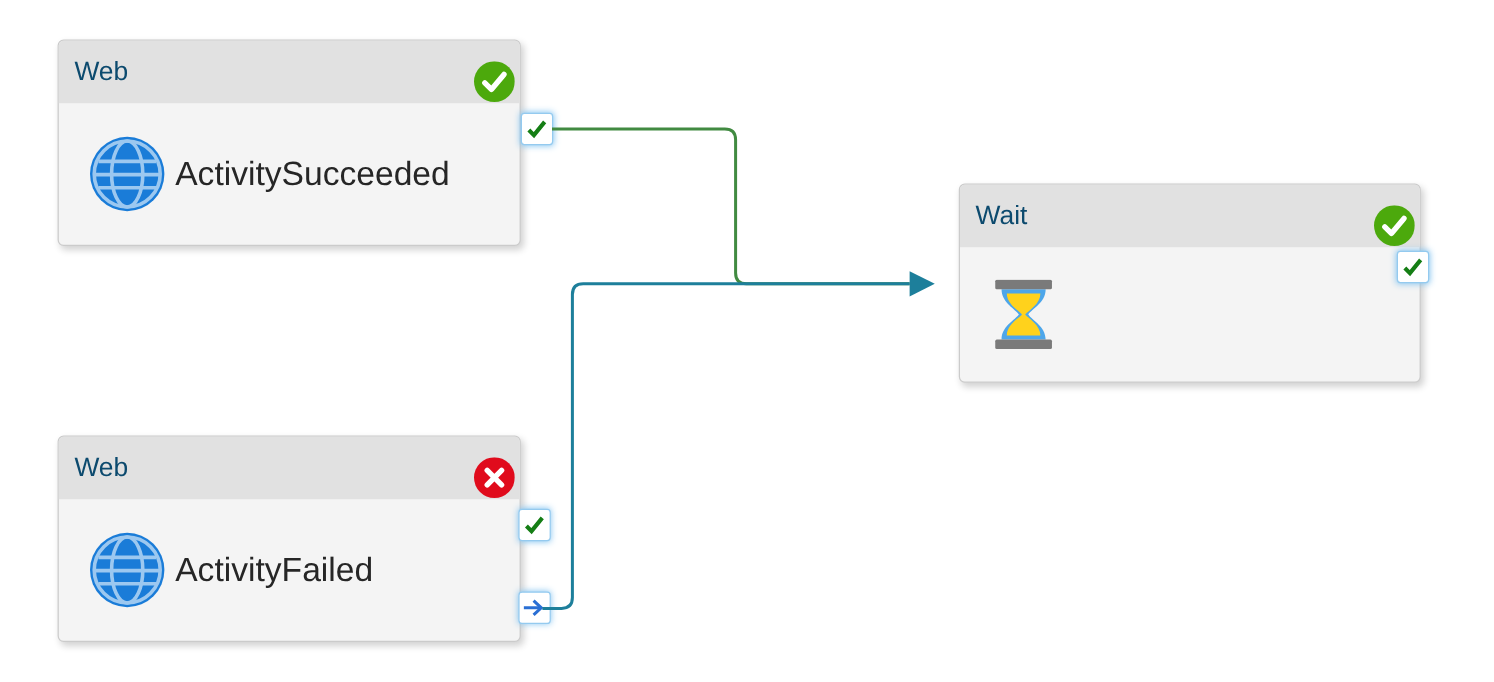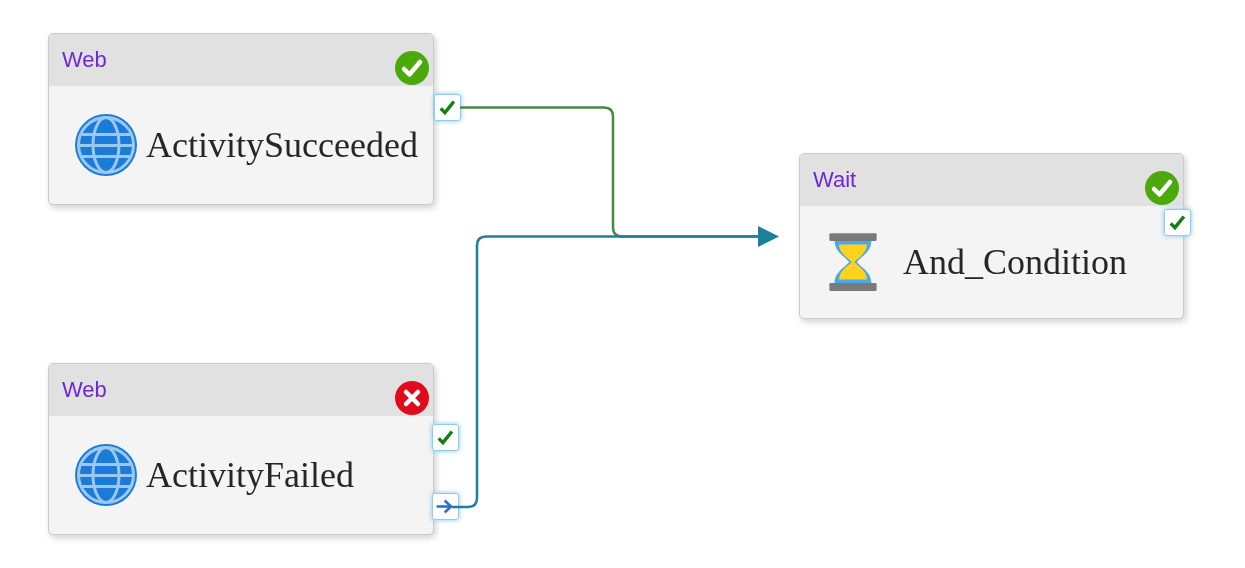--- a/index.html
+++ b/index.html
@@ -8,29 +8,29 @@
     font-family:"Liberation Sans",sans-serif;overflow:hidden;
   }
   .node{
     position:absolute;background:#f4f4f4;border:1px solid #cbcbcb;border-radius:5px;
     box-shadow:2px 3px 6px rgba(0,0,0,.18);z-index:1;
   }
   .node-header{
     position:relative;height:52px;background:#e1e1e1;border-radius:4px 4px 0 0;
     display:flex;align-items:center;padding:0 6px 0 13px;box-sizing:border-box;
   }
-  .node-type{font-size:22px;color:#6d28d9;}
+  .node-type{font-size:22px;color:#0c4a6e;}
   .badge{position:absolute;width:34px;height:34px;right:4px;top:17px;}
   .node-body{
     display:flex;align-items:center;padding-left:25px;box-sizing:border-box;
     height:calc(100% - 52px);
   }
   .icon-globe{width:64px;height:64px;margin-right:8px;flex:none;}
   .icon-hourglass{width:56px;height:58px;margin-right:22px;flex:none;}
-  .node-name{font-size:36px;color:#262626;white-space:nowrap;font-family:Liberation Serif, serif;}
+  .node-name{font-size:28px;color:#262626;white-space:nowrap;}
   .port{
     position:absolute;width:27px;height:27px;background:#ffffff;
     border:1px solid #94caef;border-radius:3px;box-sizing:border-box;
     box-shadow:0 0 5px rgba(130,195,240,.95);z-index:2;
     display:flex;align-items:center;justify-content:center;
   }
   .port svg{width:23px;height:23px;display:block;}
   .edges{position:absolute;left:0;top:0;z-index:3;}
 </style>
 </head>
@@ -94,21 +94,20 @@
     </div>
     <div class="node-body">
       <svg class="icon-hourglass" viewBox="0 0 64 66">
         <path d="M11,9 H53 C53,22 40,27.5 36.5,33 C40,38.5 53,44 53,57 H11
                  C11,44 24,38.5 27.5,33 C24,27.5 11,22 11,9 Z" fill="#4DA6EA"></path>
         <path d="M16,13 H48 C48,23 37,29 33.5,33 C37,37 48,43 48,53 H16
                  C16,43 27,37 30.5,33 C27,29 16,23 16,13 Z" fill="#FFD21C"></path>
         <rect x="5" y="0" width="54" height="9" rx="1.5" fill="#7A7A7A"></rect>
         <rect x="5" y="57" width="54" height="9" rx="1.5" fill="#7A7A7A"></rect>
       </svg>
-      <span class="node-name">And_Condition</span>
     </div>
   </div>
 
   <div class="port" style="left:434px;top:94px">
     <svg viewBox="0 0 27 27">
       <polyline points="5.5,14.5 10.5,19.5 21,6.5" fill="none" stroke-width="4" stroke="#157E15"></polyline>
     </svg>
   </div>
 
   <div class="port" style="left:432px;top:424px">

